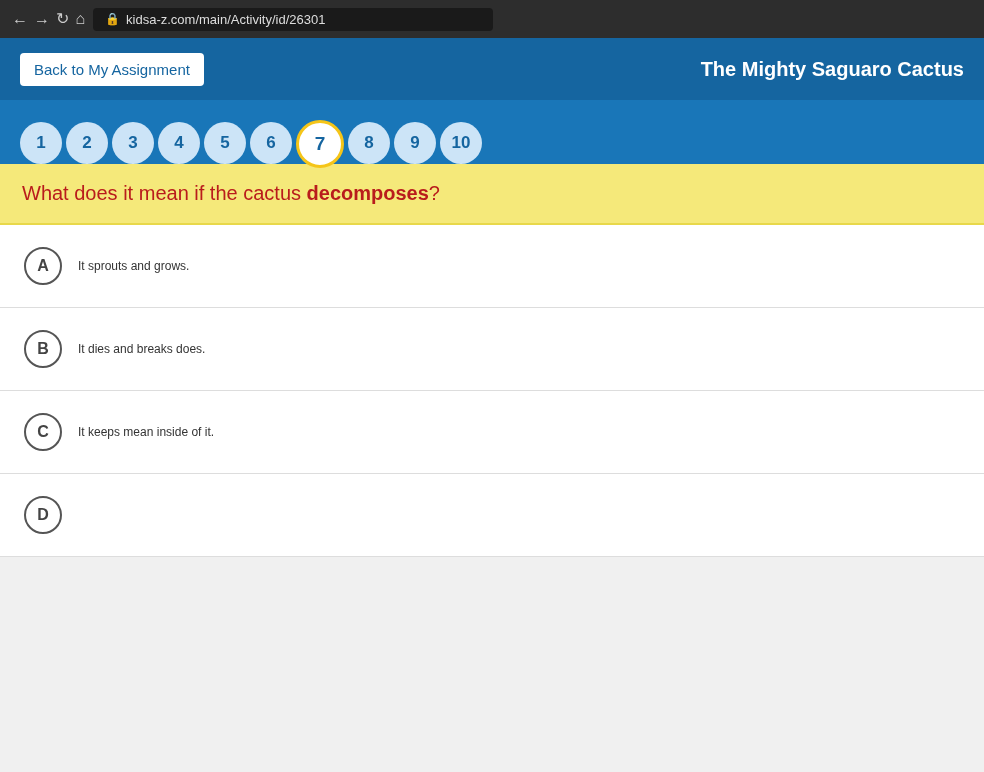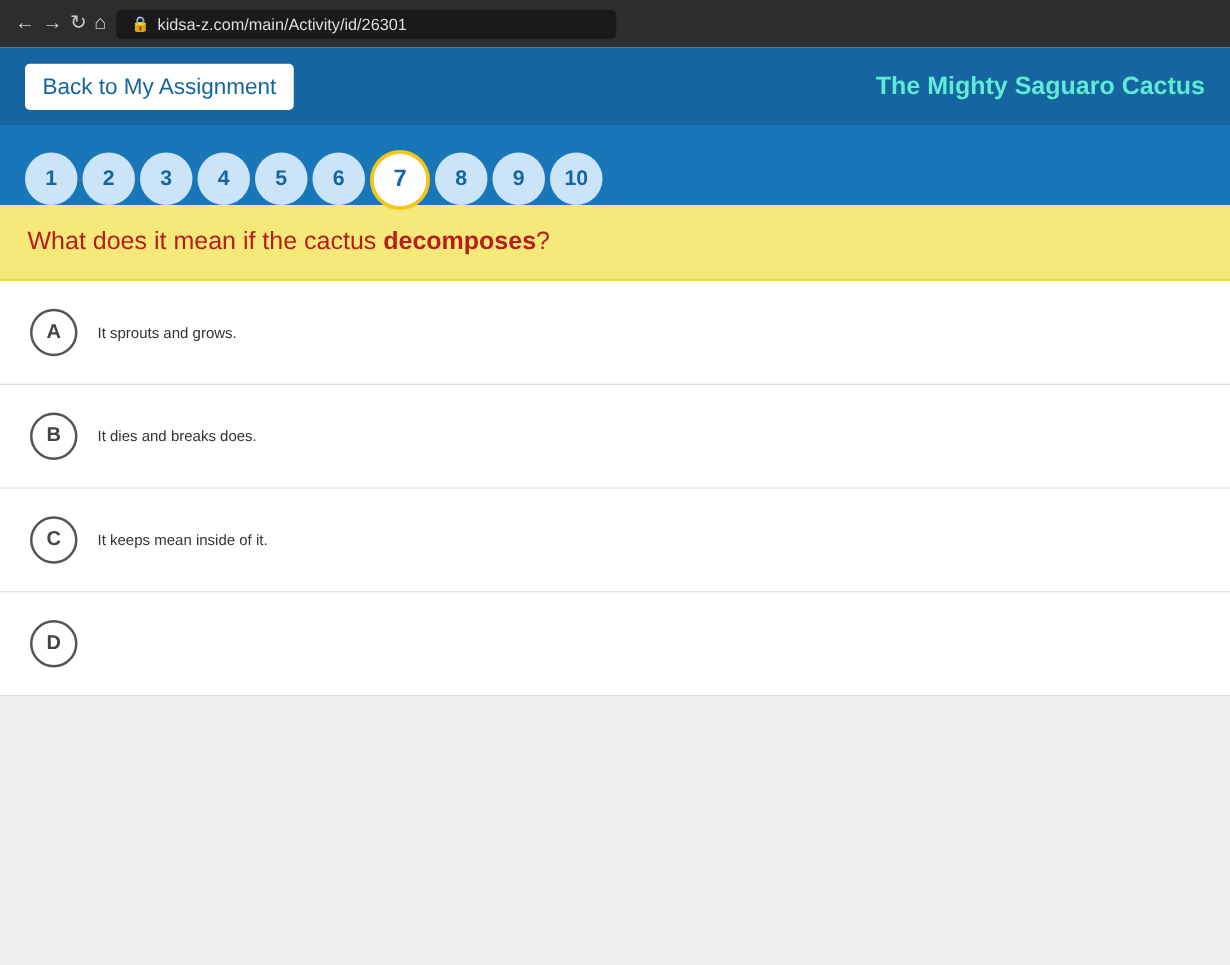--- a/index.html
+++ b/index.html
@@ -57,27 +57,27 @@
       align-items: center;
       justify-content: space-between;
       padding: 12px 20px;
       height: 62px;
     }
     .back-btn {
       background: white;
       border: none;
       border-radius: 4px;
       padding: 8px 14px;
-      font-size: 18px;
+      font-size: 15px;
       color: #1565a0;
       cursor: pointer;
       font-weight: 500;
     }
     .header-title {
-      color: #5eead4;
+      color: #ffffff;
       font-size: 20px;
       font-weight: bold;
     }
 
     
     .question-nav {
       background: #1976b8;
       padding: 16px 20px 0 20px;
       display: flex;
       align-items: flex-end;

